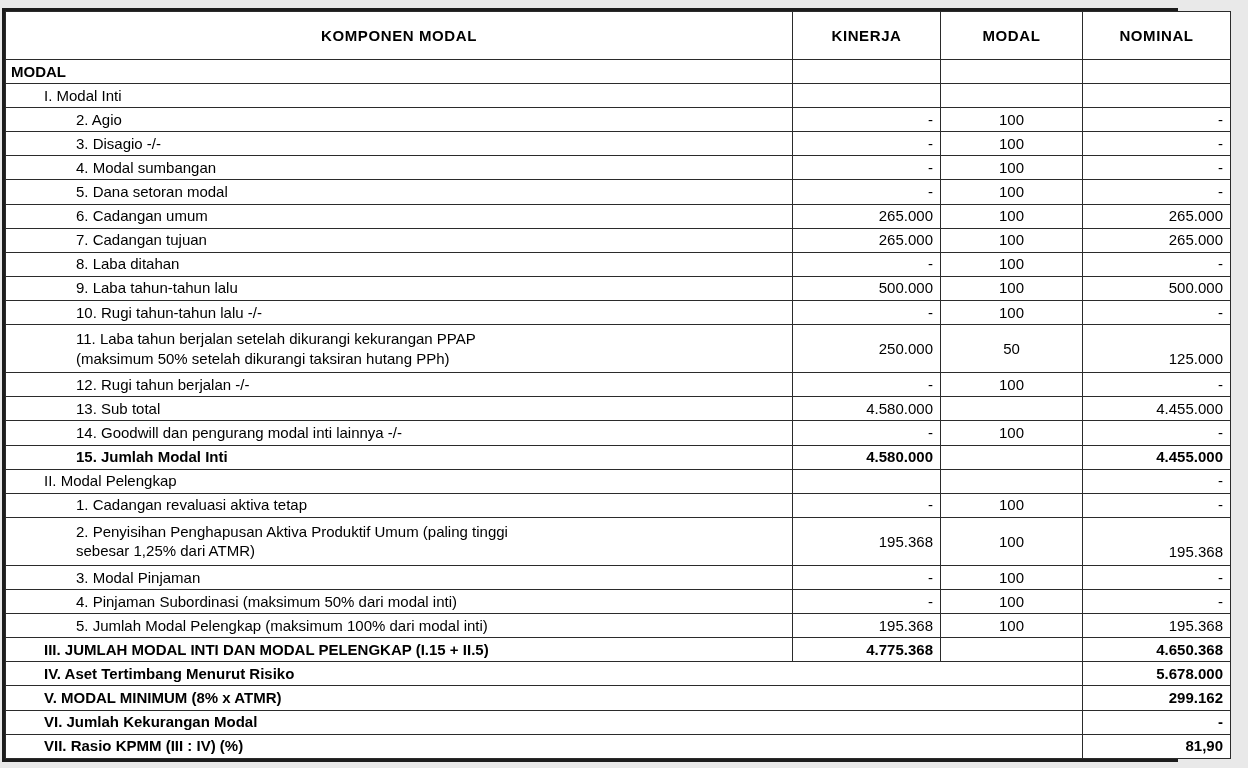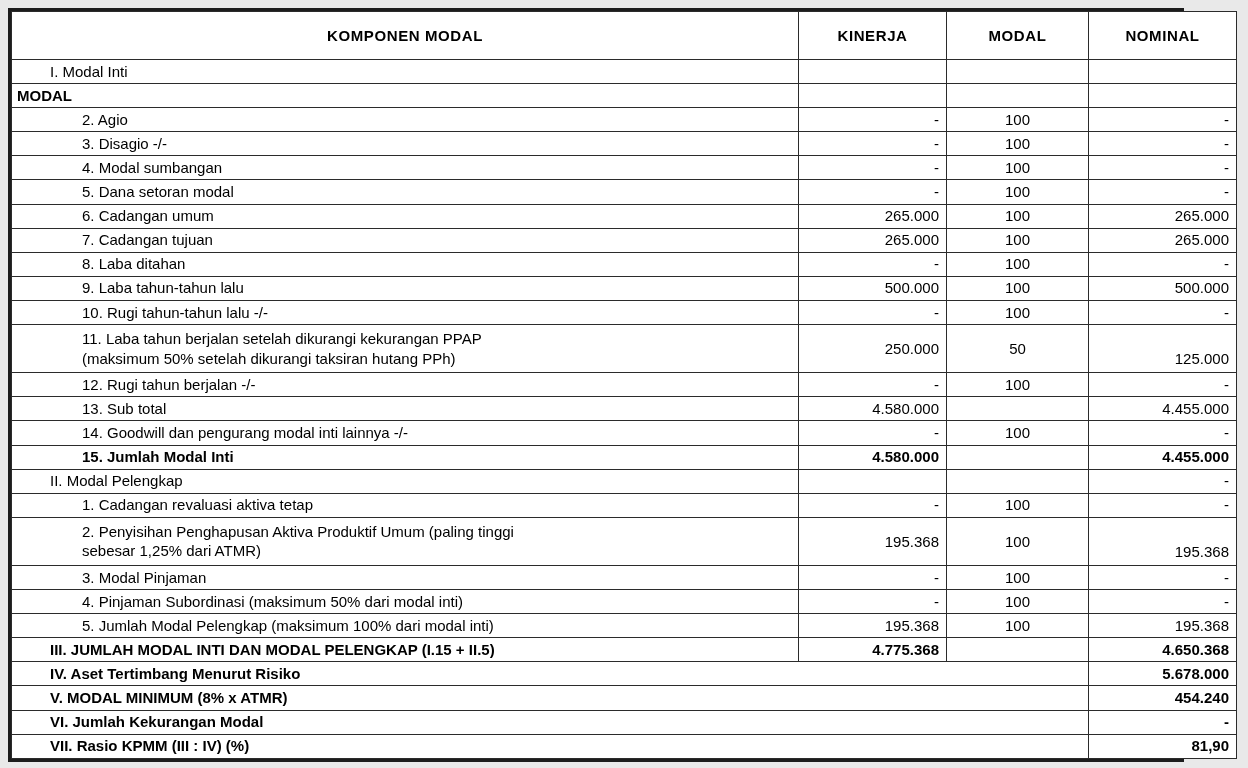--- a/index.html
+++ b/index.html
@@ -11,21 +11,21 @@
   }
 
   body {
     background: #e9e9e9;
     font-family: "Liberation Sans", sans-serif;
     color: #000;
   }
 
   #sheet {
     position: absolute;
-    left: 8px;
+    left: 2px;
     top: 8px;
     width: 1176px;
     height: 754px;
     background: #eab308;
     border: 3px solid #1c1c1c;
   }
 
   table.capital-table {
     width: 100%;
     height: 100%;
@@ -105,30 +105,30 @@
     <thead>
       <tr>
         <th>KOMPONEN MODAL</th>
         <th>KINERJA</th>
         <th>MODAL</th>
         <th>NOMINAL</th>
       </tr>
     </thead>
     <tbody id="tbody">
         <tr>
+          <td class="label lvl0 bold"><span>MODAL</span></td>
+          <td class="kinerja bold"></td>
+          <td class="bobot bold"></td>
+          <td class="nominal bold"></td>
+        </tr>
+        <tr>
           <td class="label lvl1"><span>I. Modal Inti</span></td>
           <td class="kinerja"></td>
           <td class="bobot"></td>
           <td class="nominal"></td>
-        </tr>
-        <tr>
-          <td class="label lvl0 bold"><span>MODAL</span></td>
-          <td class="kinerja bold"></td>
-          <td class="bobot bold"></td>
-          <td class="nominal bold"></td>
         </tr>
         <tr>
           <td class="label lvl2"><span>2. Agio</span></td>
           <td class="kinerja">-</td>
           <td class="bobot">100</td>
           <td class="nominal">-</td>
         </tr>
         <tr>
           <td class="label lvl2"><span>3. Disagio -/-</span></td>
           <td class="kinerja">-</td>
@@ -248,21 +248,21 @@
           <td class="kinerja ctr bold">4.775.368</td>
           <td class="bobot bold"></td>
           <td class="nominal bold">4.650.368</td>
         </tr>
         <tr>
           <td class="label lvl1 bold" colspan="3"><span>IV. Aset Tertimbang Menurut Risiko</span></td>
           <td class="nominal bold">5.678.000</td>
         </tr>
         <tr>
           <td class="label lvl1 bold" colspan="3"><span>V. MODAL MINIMUM (8% x ATMR)</span></td>
-          <td class="nominal bold">454.240</td>
+          <td class="nominal bold">299.162</td>
         </tr>
         <tr>
           <td class="label lvl1 bold" colspan="3"><span>VI. Jumlah Kekurangan Modal</span></td>
           <td class="nominal bold">-</td>
         </tr>
         <tr>
           <td class="label lvl1 bold" colspan="3"><span>VII. Rasio KPMM (III : IV) (%)</span></td>
           <td class="nominal bold">81,90</td>
         </tr>
       </tbody>

